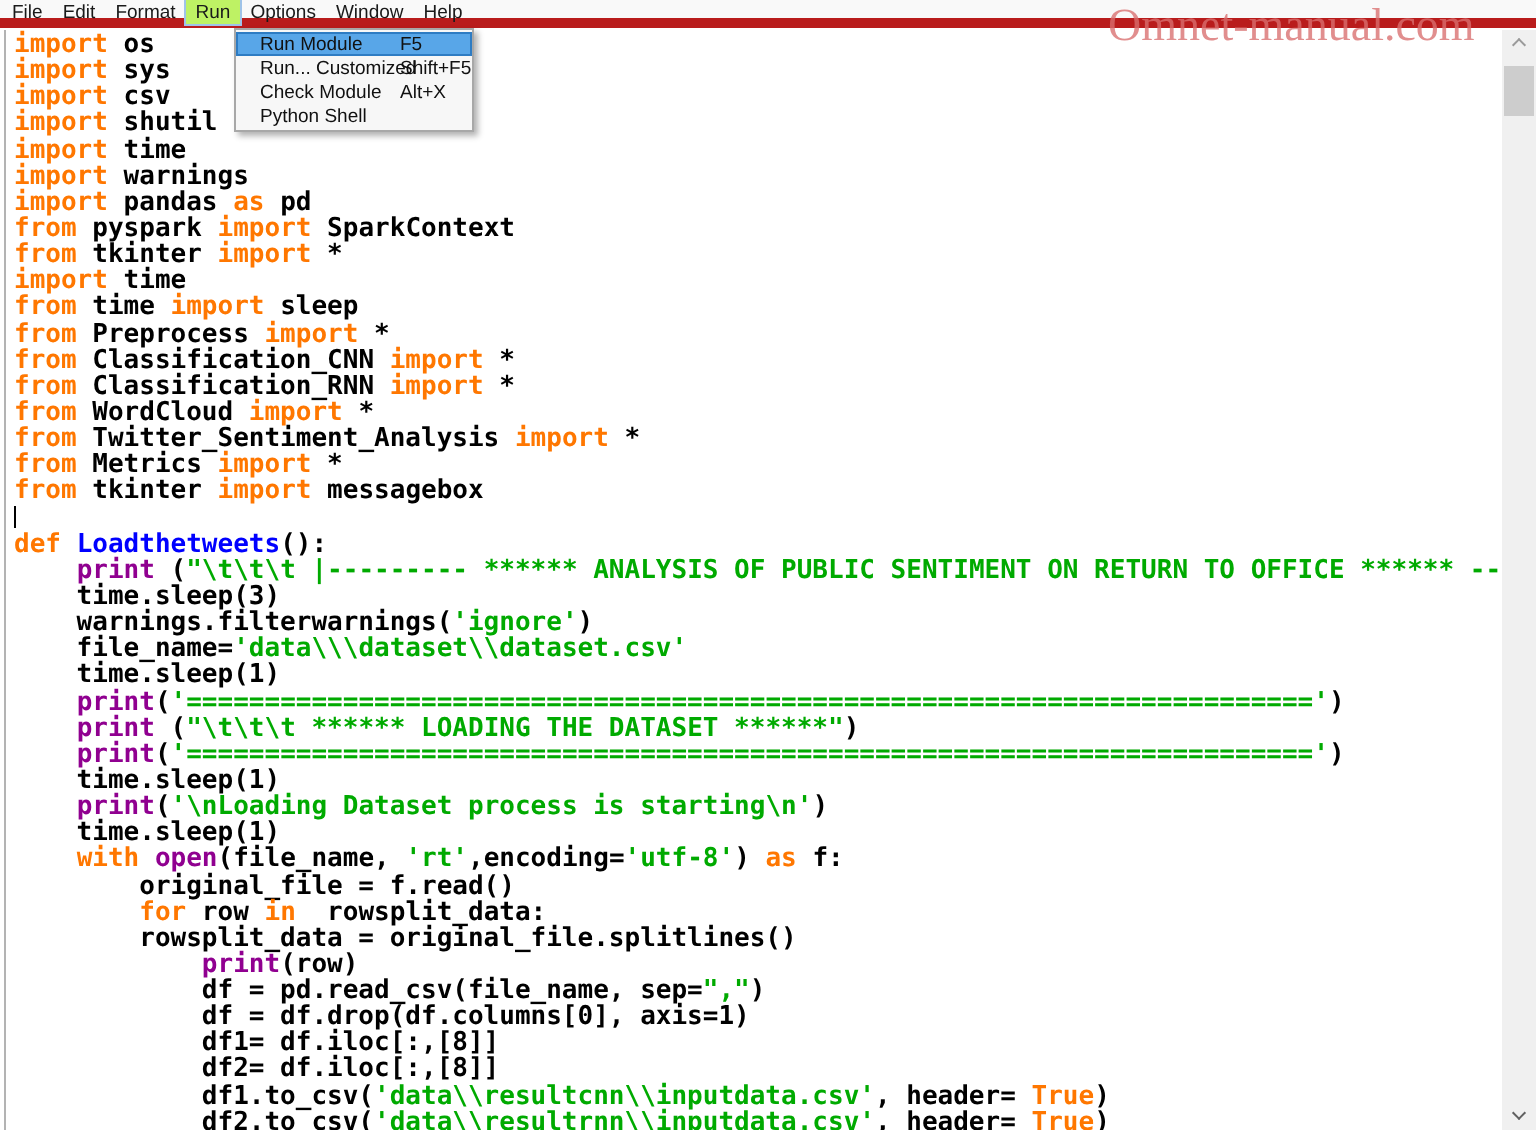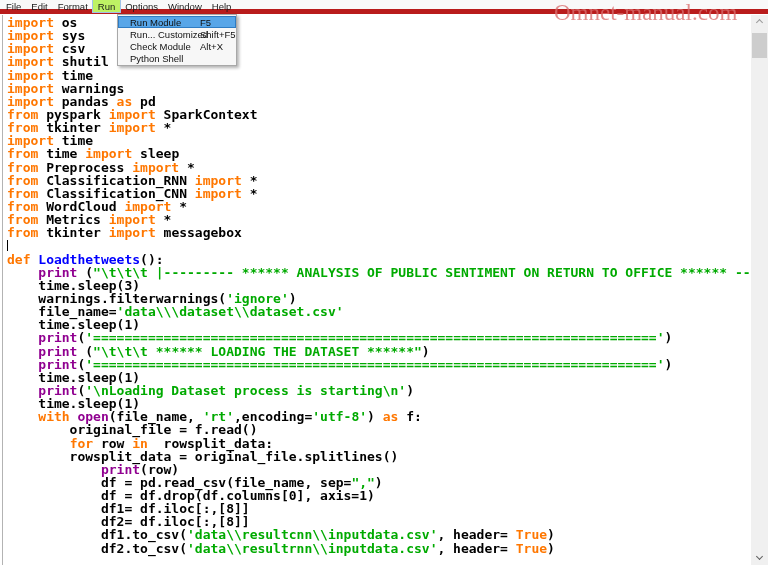--- a/index.html
+++ b/index.html
@@ -93,23 +93,24 @@
       <div class="code-line"><span class="tok-k">import</span><span class="tok-n"> csv</span></div>
       <div class="code-line"><span class="tok-k">import</span><span class="tok-n"> shutil</span></div>
       <div class="code-line"><span class="tok-k">import</span><span class="tok-n"> time</span></div>
       <div class="code-line"><span class="tok-k">import</span><span class="tok-n"> warnings</span></div>
       <div class="code-line"><span class="tok-k">import</span><span class="tok-n"> pandas </span><span class="tok-k">as</span><span class="tok-n"> pd</span></div>
       <div class="code-line"><span class="tok-k">from</span><span class="tok-n"> pyspark </span><span class="tok-k">import</span><span class="tok-n"> SparkContext</span></div>
       <div class="code-line"><span class="tok-k">from</span><span class="tok-n"> tkinter </span><span class="tok-k">import</span><span class="tok-n"> *</span></div>
       <div class="code-line"><span class="tok-k">import</span><span class="tok-n"> time</span></div>
       <div class="code-line"><span class="tok-k">from</span><span class="tok-n"> time </span><span class="tok-k">import</span><span class="tok-n"> sleep</span></div>
       <div class="code-line"><span class="tok-k">from</span><span class="tok-n"> Preprocess </span><span class="tok-k">import</span><span class="tok-n"> *</span></div>
+      <div class="code-line"><span class="tok-k">from</span><span class="tok-n"> Classification_CNN </span><span class="tok-k">import</span><span class="tok-n"> *</span></div>
       <div class="code-line"><span class="tok-k">from</span><span class="tok-n"> Classification_RNN </span><span class="tok-k">import</span><span class="tok-n"> *</span></div>
-      <div class="code-line"><span class="tok-k">from</span><span class="tok-n"> Classification_CNN </span><span class="tok-k">import</span><span class="tok-n"> *</span></div>
       <div class="code-line"><span class="tok-k">from</span><span class="tok-n"> WordCloud </span><span class="tok-k">import</span><span class="tok-n"> *</span></div>
+      <div class="code-line"><span class="tok-k">from</span><span class="tok-n"> Twitter_Sentiment_Analysis </span><span class="tok-k">import</span><span class="tok-n"> *</span></div>
       <div class="code-line"><span class="tok-k">from</span><span class="tok-n"> Metrics </span><span class="tok-k">import</span><span class="tok-n"> *</span></div>
       <div class="code-line"><span class="tok-k">from</span><span class="tok-n"> tkinter </span><span class="tok-k">import</span><span class="tok-n"> messagebox</span></div>
       <div class="code-line"><span class="caret"></span></div>
       <div class="code-line"><span class="tok-k">def</span><span class="tok-n"> </span><span class="tok-d">Loadthetweets</span><span class="tok-n">():</span></div>
       <div class="code-line"><span class="tok-n">    </span><span class="tok-b">print</span><span class="tok-n"> (</span><span class="tok-s">"\t\t\t |--------- ****** ANALYSIS OF PUBLIC SENTIMENT ON RETURN TO OFFICE ****** --------|"</span></div>
       <div class="code-line"><span class="tok-n">    time.sleep(3)</span></div>
       <div class="code-line"><span class="tok-n">    warnings.filterwarnings(</span><span class="tok-s">'ignore'</span><span class="tok-n">)</span></div>
       <div class="code-line"><span class="tok-n">    file_name=</span><span class="tok-s">'data\\\dataset\\dataset.csv'</span></div>
       <div class="code-line"><span class="tok-n">    time.sleep(1)</span></div>
       <div class="code-line"><span class="tok-n">    </span><span class="tok-b">print</span><span class="tok-n">(</span><span class="tok-s">'========================================================================'</span><span class="tok-n">)</span></div>

